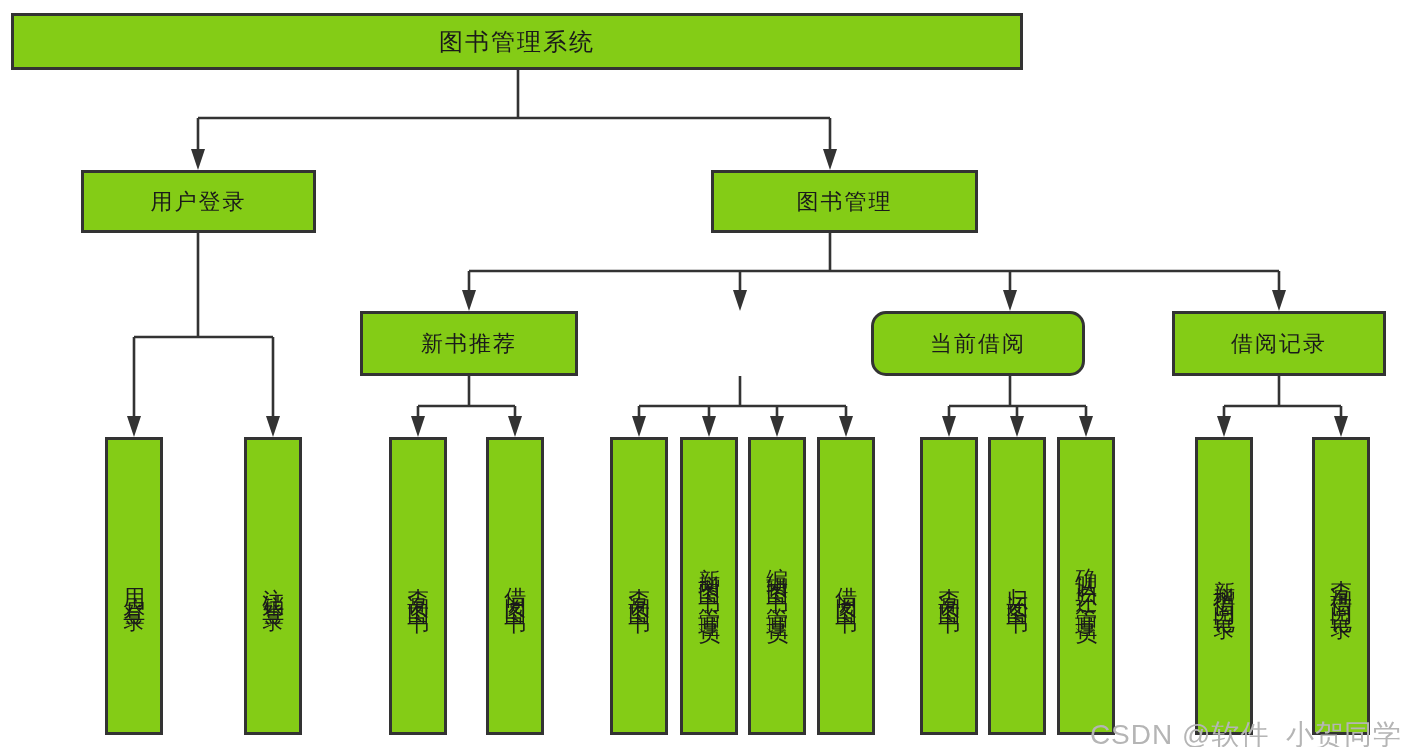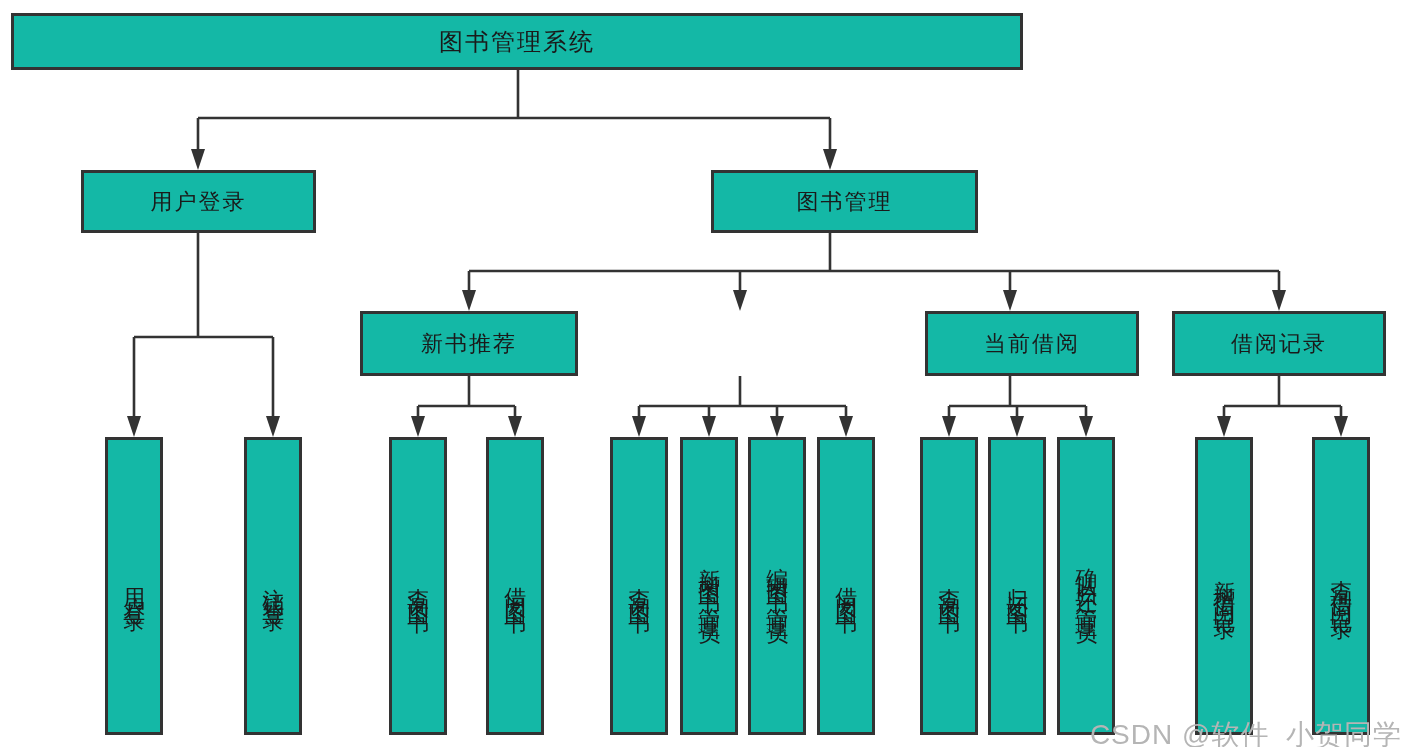--- a/index.html
+++ b/index.html
@@ -10,21 +10,21 @@
   #canvas{
     position:relative; width:1405px; height:747px; overflow:hidden;
     background:var(--background);
     font-family:"Liberation Sans","DejaVu Sans",sans-serif;
     color:var(--text);
   }
   #connectors{position:absolute;left:0;top:0;width:1405px;height:747px;}
   #connectors path{stroke:var(--line);stroke-width:2.6;fill:none;}
   #connectors polygon{fill:var(--line);stroke:none;}
   .box{
-    position:absolute; box-sizing:border-box; background:#14b8a6;
+    position:absolute; box-sizing:border-box; background:#84cc16;
     border:3px solid var(--border);
     display:flex; align-items:center; justify-content:center;
   }
   .hlabel{font-size:22px; letter-spacing:2px; white-space:nowrap;}
   .root .hlabel{font-size:24px;}
   .vtext{
     writing-mode:vertical-rl; text-orientation:mixed;
     font-size:22px; letter-spacing:8px; line-height:1.2; white-space:nowrap;
   }
   .leaf{width:58px; top:437px; height:298px;}
@@ -90,21 +90,21 @@
   <div class="box lvl2" style="left:81px;width:235px;">
     <span class="hlabel">用户登录</span>
   </div>
   <div class="box lvl2" style="left:711px;width:267px;">
     <span class="hlabel">图书管理</span>
   </div>
 
   <div class="box lvl3" style="left:360px;width:218px;">
     <span class="hlabel">新书推荐</span>
   </div>
-  <div class="box lvl3" style="left:925px;width:214px;">
+  <div class="box lvl3" style="left:871px;width:214px;border-radius:15px;">
     <span class="hlabel">当前借阅</span>
   </div>
   <div class="box lvl3" style="left:1172px;width:214px;">
     <span class="hlabel">借阅记录</span>
   </div>
 
   <div class="box leaf" style="left:105px;">
     <span class="vtext">用户登录</span>
   </div>
   <div class="box leaf" style="left:244px;">

